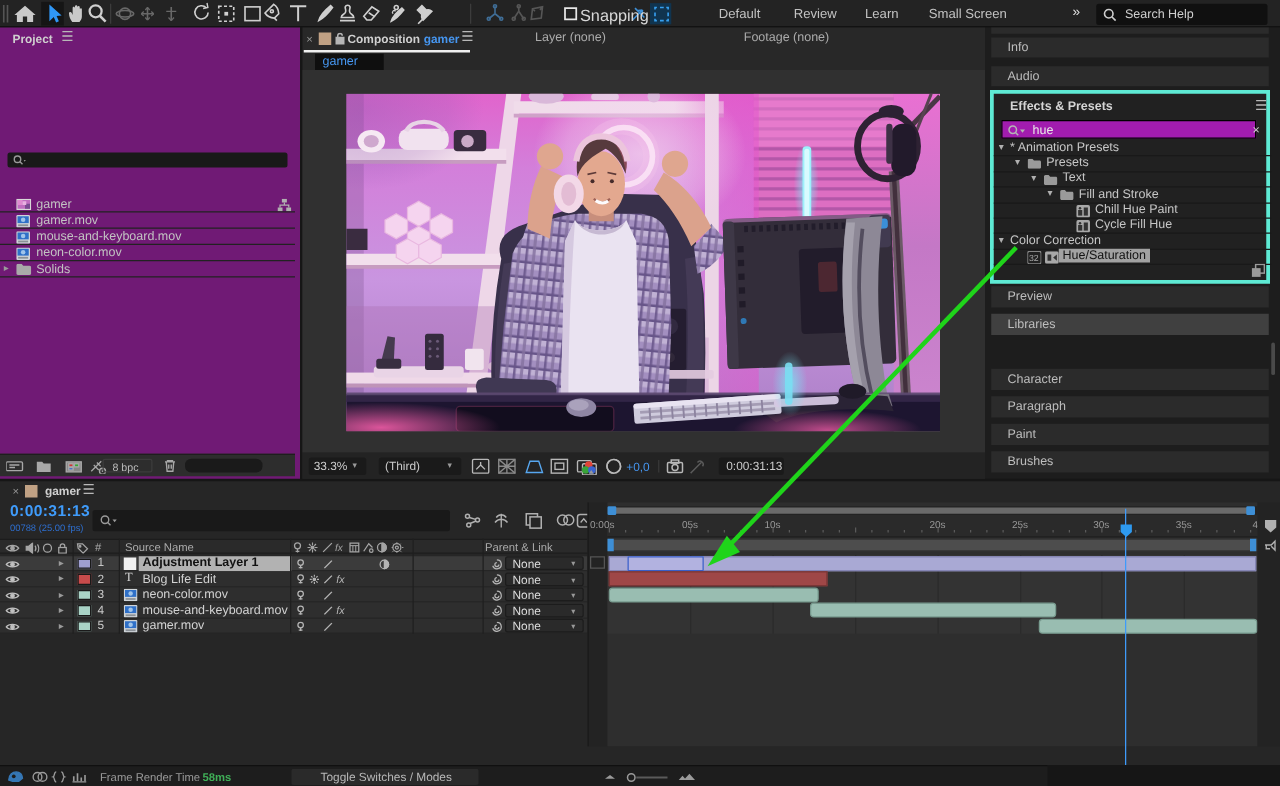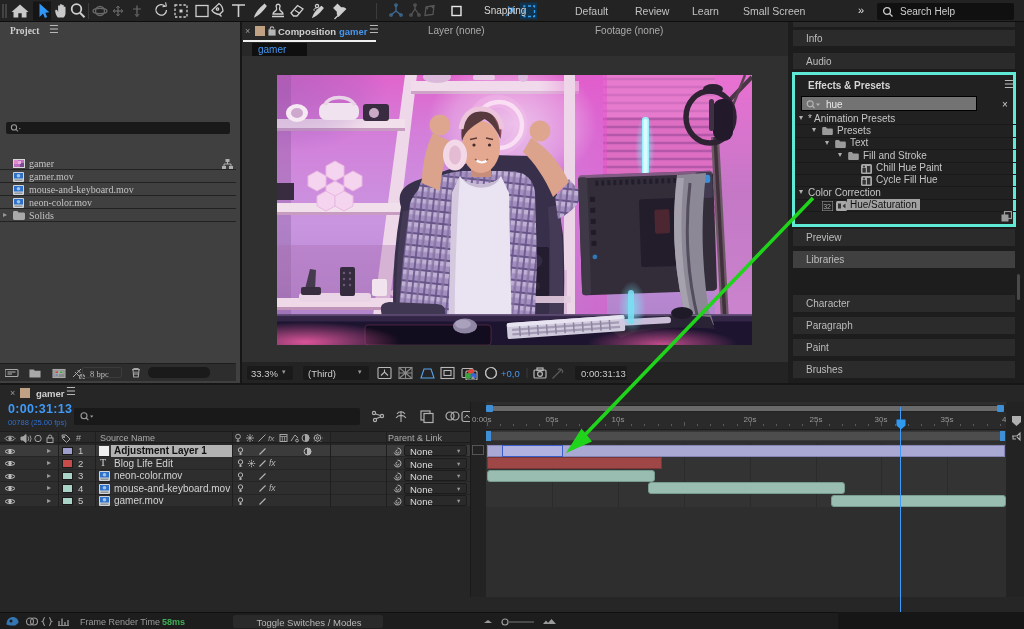--- a/index.html
+++ b/index.html
@@ -101,36 +101,36 @@
         </g>
 
       <rect x="452" y="6.5" width="9" height="9" stroke="#e8e8e8" stroke-width="1.4"></rect>
 
       <path d="M506 16 L514 8 M514 8 l-3.5 0.5 M514 8 l-0.5 3.5 M508 6.5 l7.5 7.5" stroke="#3e8fd6"></path>
       <rect x="520" y="2.5" width="17" height="17" fill="#10344f" stroke="none"></rect>
       <g stroke="#37a0f0">
           <path d="M524 7.5 v-1.5 h1.5 M533 6 h1.5 v1.5 M534.5 15 v1.5 h-1.5 M525.5 16.5 h-1.5 v-1.5 M528 6 h3 M528 16.5 h3 M524 10 v3 M534.5 10 v3"></path>
         </g>
     </svg>
-    <span class="abs txt" style="left:464px;top:5px;font-size:10px;color:#d8d8d8;margin-left:20px;">Snapping</span>
+    <span class="abs txt" style="left:464px;top:5px;font-size:13px;color:#d8d8d8;">Snapping</span>
     <span class="abs txt" style="left:575px;top:5px;font-size:10.5px;">Default</span>
     <span class="abs txt" style="left:635px;top:5px;font-size:10.5px;">Review</span>
     <span class="abs txt" style="left:692px;top:5px;font-size:10.5px;">Learn</span>
     <span class="abs txt" style="left:743px;top:5px;font-size:10.5px;">Small Screen</span>
     <span class="abs txt" style="left:858px;top:4px;font-size:11px;color:#e0e0e0;letter-spacing:-1px;">»</span>
     <div class="abs" style="left:877px;top:2.5px;width:137px;height:17px;background:#101010;border-radius:2px;">
       <svg class="abs" style="left:5px;top:3px;width:12px;height:12px;" viewBox="0 0 12 12" fill="none" stroke="#cccccc" stroke-width="1.3">
           <circle cx="5" cy="5" r="3.4"></circle>
           <line x1="7.6" y1="7.6" x2="10.5" y2="10.5"></line>
         </svg>
       <span class="abs txt" style="left:23px;top:3px;color:#cfcfcf;">Search Help</span>
     </div>
   </div>
 
-  <div class="abs" id="projpanel" style="left:0;top:22px;width:240px;height:361px;background:#404040;font-family:Liberation Serif, serif;">
+  <div class="abs" id="projpanel" style="left:0;top:22px;width:240px;height:361px;background:#701a75;">
     <span class="abs" style="left:10px;top:3.5px;font-size:9.5px;color:#cfcfcf;font-weight:bold;">Project</span>
     <span class="abs" style="left:49px;top:1px;color:#b8b8b8;font-size:11px;">☰</span>
 
     <div class="abs" style="left:6px;top:100px;width:224px;height:12px;background:#191919;border-radius:2px;">
       <svg class="abs" style="left:4px;top:2px;width:12px;height:9px;" viewBox="0 0 12 9" fill="none" stroke="#9a9a9a" stroke-width="1.1">
           <circle cx="4" cy="3.4" r="2.6"></circle>
           <line x1="6" y1="5.4" x2="8" y2="7.4"></line>
           <path d="M9 4 l1.6 0 l-0.8 1.4 z" fill="#9a9a9a" stroke="none"></path>
         </svg>
     </div>
@@ -555,21 +555,21 @@
     <div class="abs" style="left:5px;top:8px;width:222px;height:16px;background:#2b2b2b;">
       <span class="abs txt" style="left:13px;top:3px;color:#bdbdbd;">Info</span>
     </div>
     <div class="abs" style="left:5px;top:31px;width:222px;height:16px;background:#2b2b2b;">
       <span class="abs txt" style="left:13px;top:3px;color:#bdbdbd;">Audio</span>
     </div>
 
     <div class="abs" style="left:4px;top:50px;width:224px;height:155px;background:#212121;border:3px solid #5eead4;">
       <span class="abs txt" style="left:13px;top:5px;color:#d5d5d5;font-weight:bold;">Effects &amp; Presets</span>
       <span class="abs" style="left:209px;top:3px;color:#b8b8b8;font-size:11px;">☰</span>
-      <div class="abs" style="left:6px;top:21px;width:176px;height:15px;background:#737373;border:1px solid #000;">
+      <div class="abs" style="left:6px;top:21px;width:204px;height:15px;background:#a21caf;border:1px solid #000;">
         <svg class="abs" style="left:4px;top:3px;width:15px;height:10px;" viewBox="0 0 15 10" fill="none" stroke="#b5b5b5" stroke-width="1.2">
             <circle cx="4.2" cy="3.8" r="3"></circle>
             <line x1="6.4" y1="6" x2="8.6" y2="8.2"></line>
             <path d="M10 3.5 l4 0 l-2 2.6 z" fill="#b5b5b5" stroke="none"></path>
           </svg>
         <span class="abs txt" style="left:24px;top:2px;color:#e8e8e8;">hue</span>
         <span class="abs" style="left:200px;top:2px;color:#cfcfcf;font-size:10px;">×</span>
       </div>
       <div class="abs" style="left:0;top:38px;width:222px;font-size:10px;color:#c6c6c6;">
         <div style="height:12.4px;position:relative;border-bottom:1px solid #191919;">

